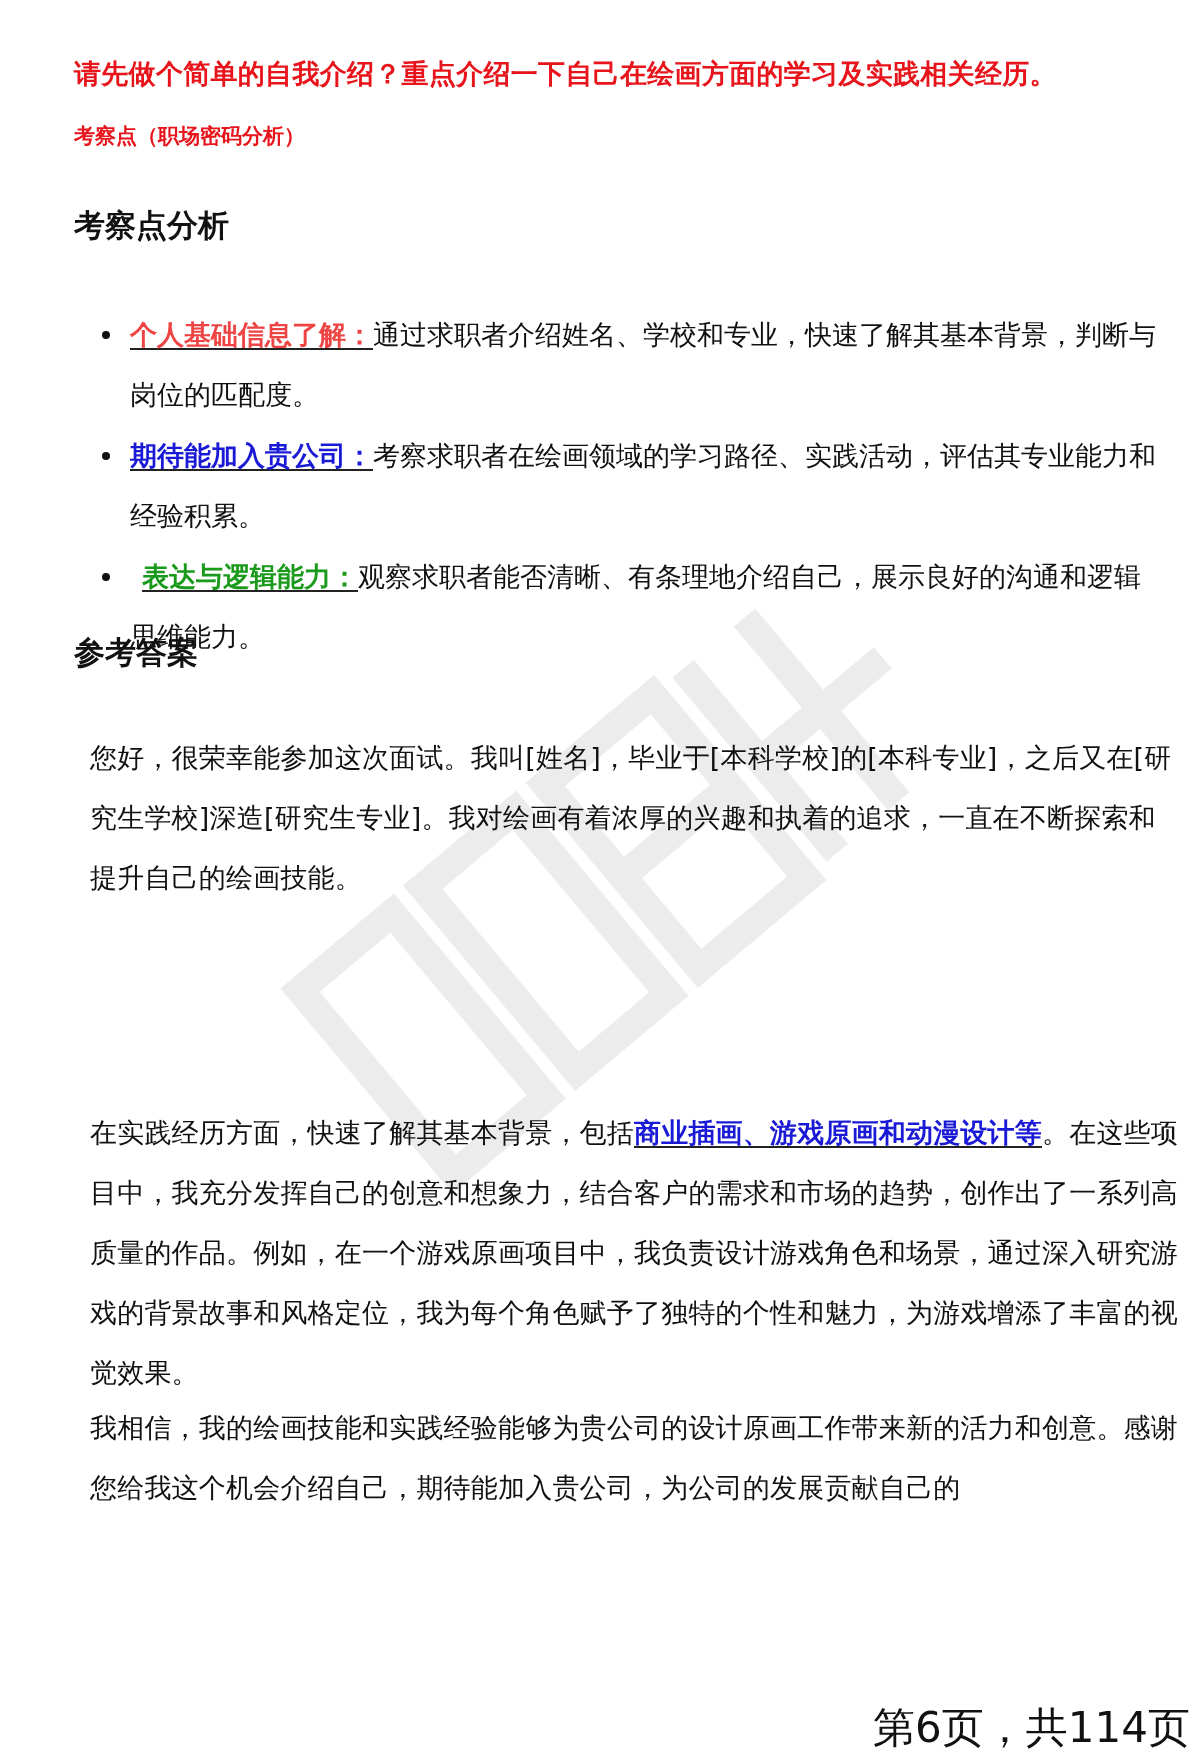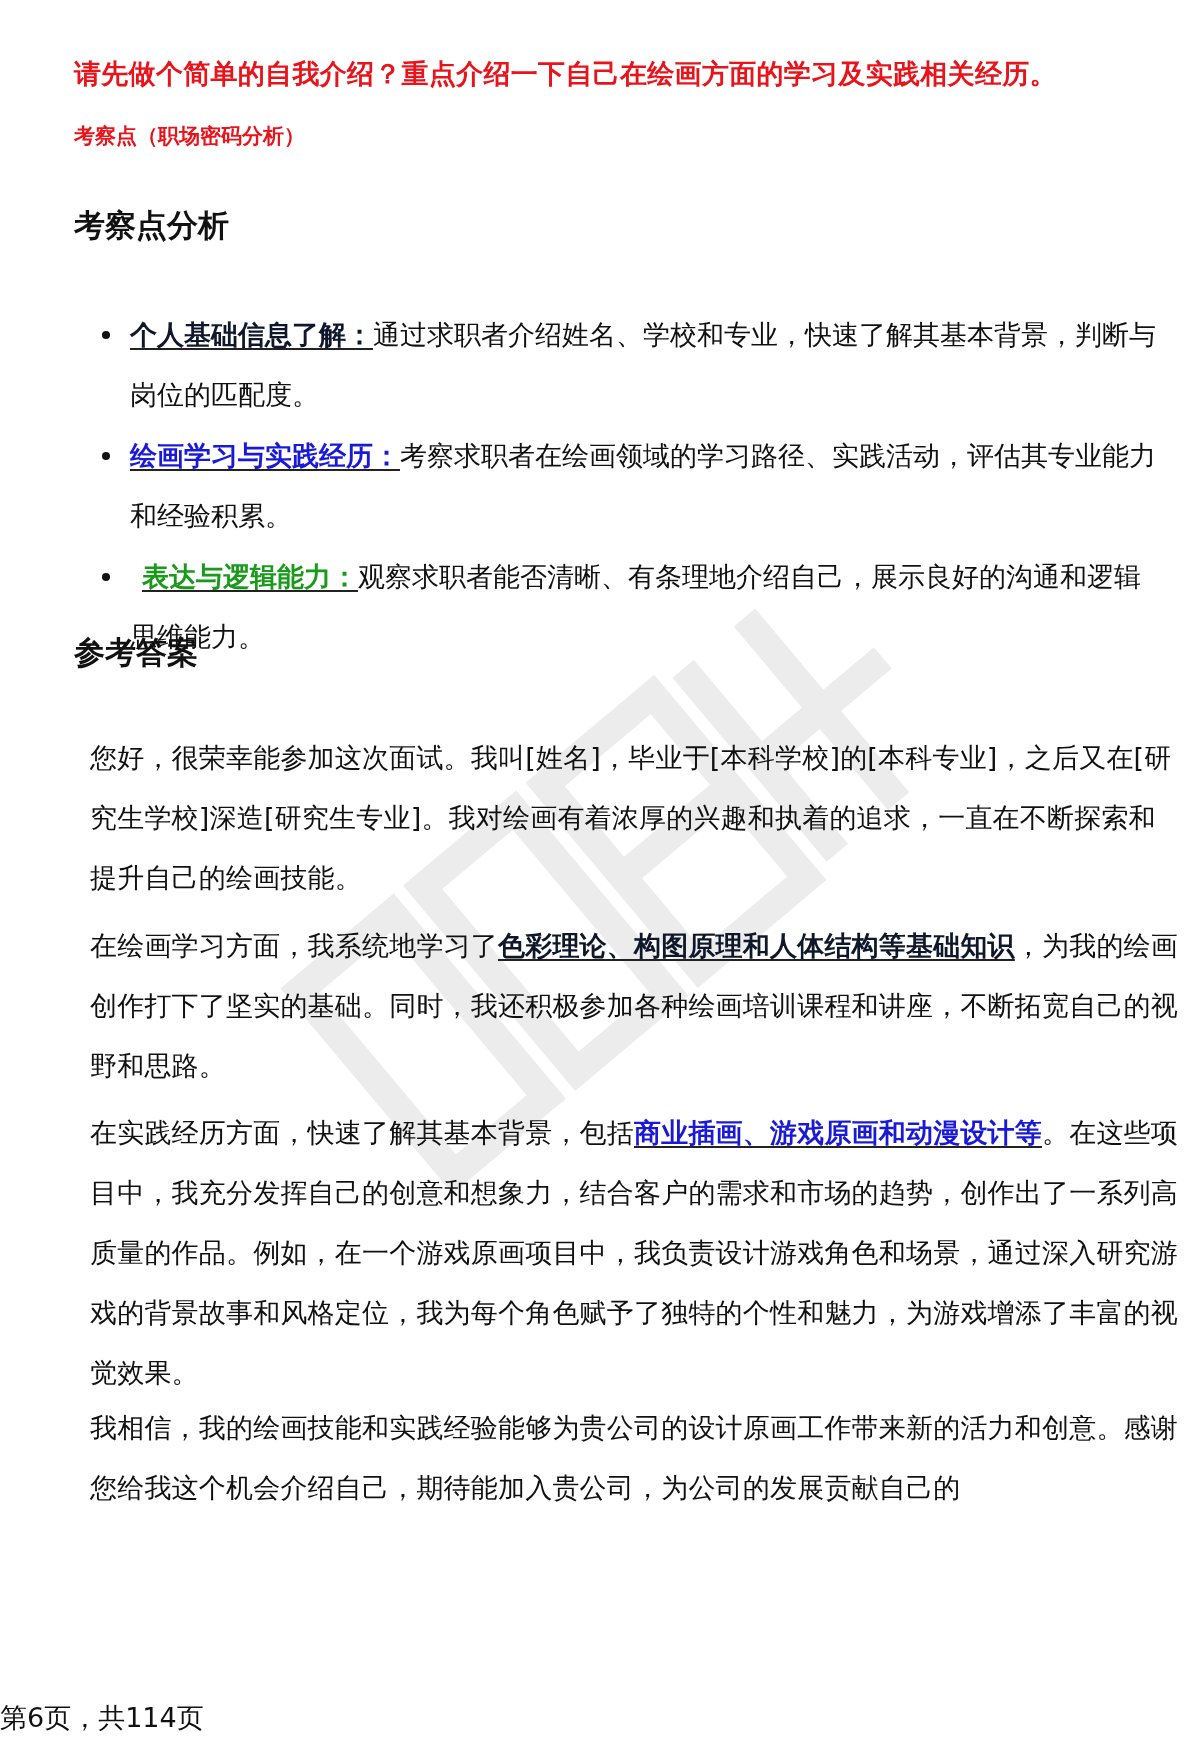--- a/index.html
+++ b/index.html
@@ -25,30 +25,30 @@
     .bullets { position: absolute; left: 74px; top: 305px; width: 1090px; margin: 0; padding: 0; list-style: none; }
     .bullet {
       position: relative; padding-left: 56px; font-size: 27px; line-height: 60px;
       margin-bottom: 1px;
     }
     .bullet .dot {
       position: absolute; left: 28px; top: 26px; width: 8px; height: 8px;
       border-radius: 50%; background: #111;
     }
     .kw { font-weight: bold; text-decoration: underline; text-underline-offset: 4px; }
-    .kw.red { color: #0f172a; text-decoration-color: #222; }
+    .kw.red { color: #ef4444; text-decoration-color: #222; }
     .kw.blue { color: #1a1ad6; text-decoration-color: #222; }
     .kw.green { color: #1a9a1a; text-decoration-color: #222; margin-left: 12px; }
     .para {
       position: absolute; left: 74px; width: 1090px; font-size: 27px; line-height: 60px;
       margin: 16px; letter-spacing: 0.2px;
     }
     .footer {
-      position: absolute; left: 0; top: 1700px; width: 1190px; text-align: left;
-      font-size: 27px; color: #111;
+      position: absolute; left: 0; top: 1700px; width: 1190px; text-align: right;
+      font-size: 42px; color: #111;
     }
   </style>
 </head>
 <body>
 
 <div class="page">
 
   <svg class="watermark" viewBox="0 0 900 900">
     <g fill="none" stroke="#000" stroke-width="28" transform="rotate(-40 450 450)">
       <rect x="120" y="330" width="120" height="240"></rect>
@@ -63,35 +63,32 @@
 
   <div class="h2" style="top:205px;text-align:right;">考察点分析</div>
 
   <ul class="bullets">
     <li class="bullet">
       <span class="dot"></span>
       <span class="kw red">个人基础信息了解：</span><span>通过求职者介绍姓名、学校和专业，快速了解其基本背景，判断与岗位的匹配度。</span>
     </li>
     <li class="bullet">
       <span class="dot"></span>
-      <span class="kw blue">绘画学习与实践经历：</span><span>考察求职者在绘画领域的学习路径、实践活动，评估其专业能力和经验积累。</span>
+      <span class="kw blue">期待能加入贵公司：</span><span>考察求职者在绘画领域的学习路径、实践活动，评估其专业能力和经验积累。</span>
     </li>
     <li class="bullet">
       <span class="dot"></span>
       <span class="kw green">表达与逻辑能力：</span><span>观察求职者能否清晰、有条理地介绍自己，展示良好的沟通和逻辑思维能力。</span>
     </li>
   </ul>
 
   <div class="h2" style="top:632px;">参考答案</div>
 
   <p class="para" style="top:712px;">您好，很荣幸能参加这次面试。我叫[姓名]，毕业于[本科学校]的[本科专业]，之后又在[研究生学校]深造[研究生专业]。我对绘画有着浓厚的兴趣和执着的追求，一直在不断探索和提升自己的绘画技能。</p>
 
-  <p class="para" style="top:900px;">
-    <span>在绘画学习方面，我系统地学习了</span><span class="kw red">色彩理论、构图原理和人体结构等基础知识</span><span>，为我的绘画创作打下了坚实的基础。同时，我还积极参加各种绘画培训课程和讲座，不断拓宽自己的视野和思路。</span>
-  </p>
 
   <p class="para" style="top:1087px;">
     <span>在实践经历方面，快速了解其基本背景，包括</span><span class="kw blue">商业插画、游戏原画和动漫设计等</span><span>。在这些项目中，我充分发挥自己的创意和想象力，结合客户的需求和市场的趋势，创作出了一系列高质量的作品。例如，在一个游戏原画项目中，我负责设计游戏角色和场景，通过深入研究游戏的背景故事和风格定位，我为每个角色赋予了独特的个性和魅力，为游戏增添了丰富的视觉效果。</span>
   </p>
 
   <p class="para" style="top:1382px;">我相信，我的绘画技能和实践经验能够为贵公司的设计原画工作带来新的活力和创意。感谢您给我这个机会介绍自己，期待能加入贵公司，为公司的发展贡献自己的</p>
 
   <div class="footer">第6页，共114页</div>
 </div>
 

